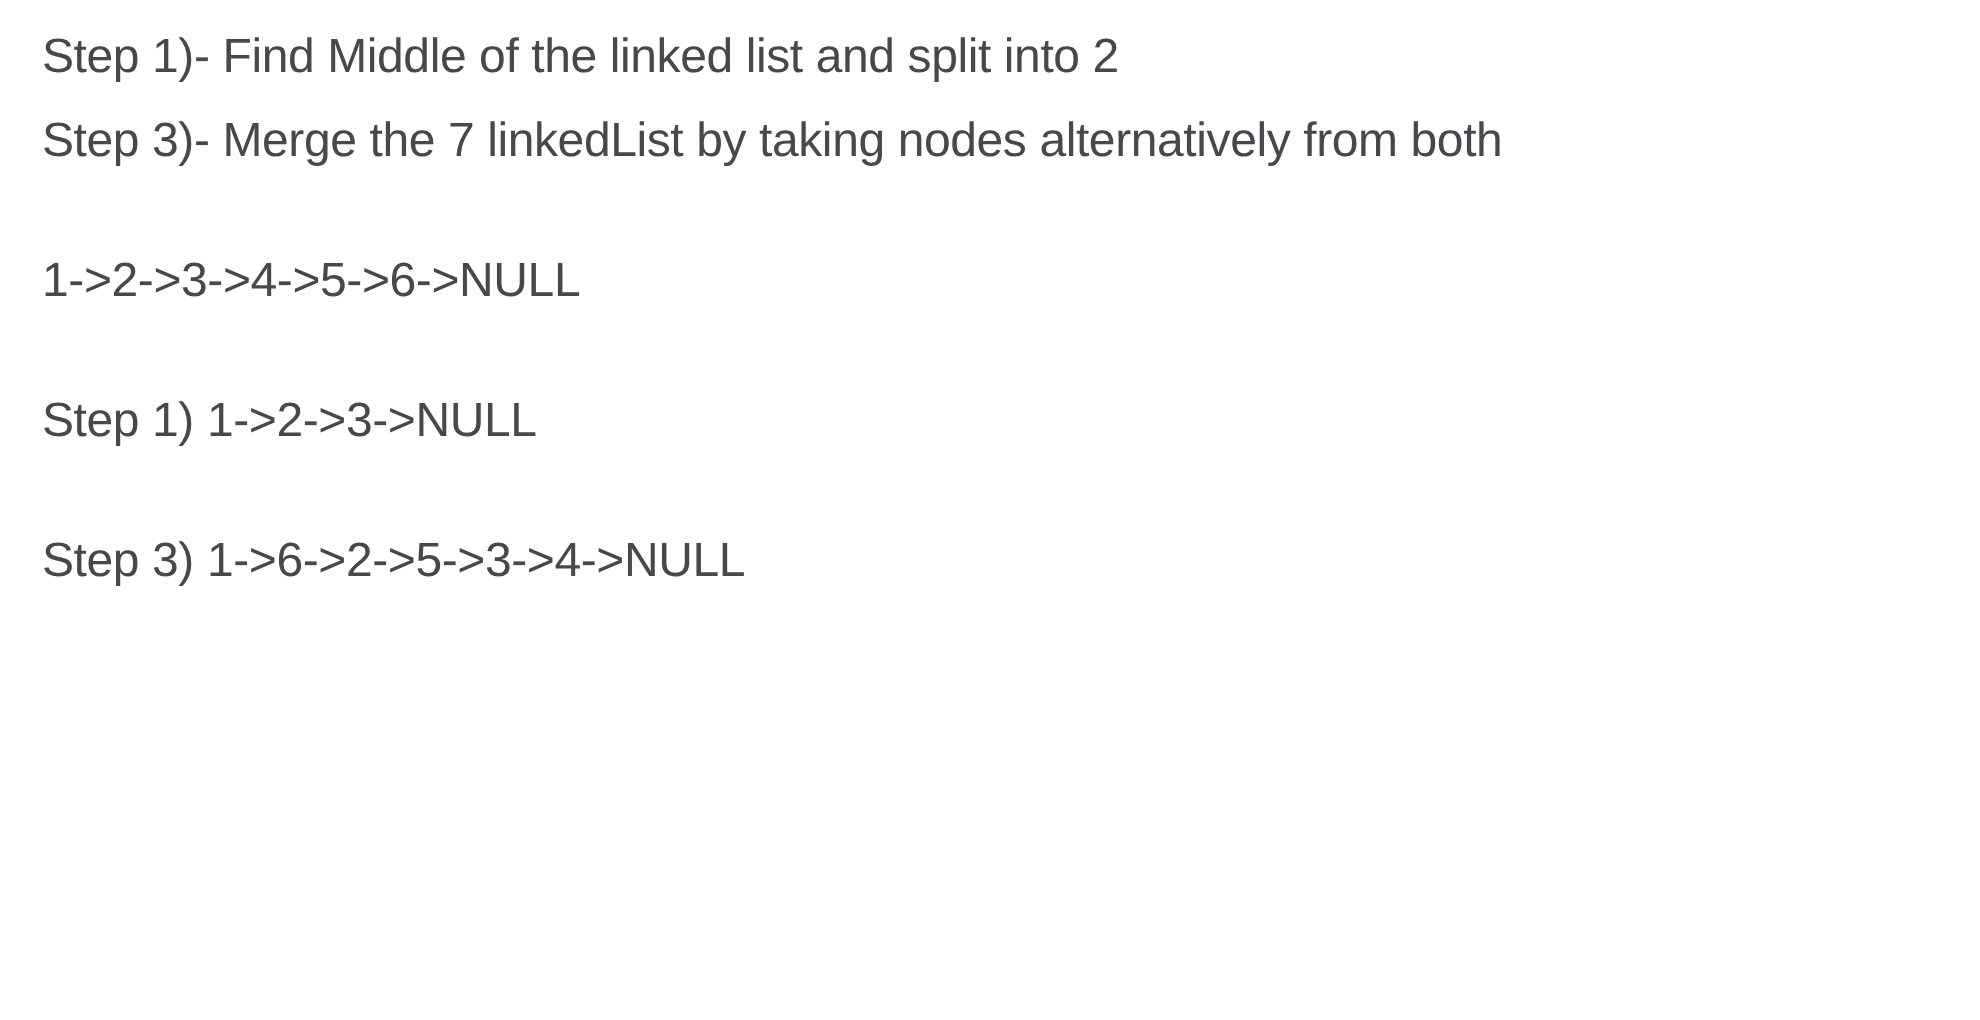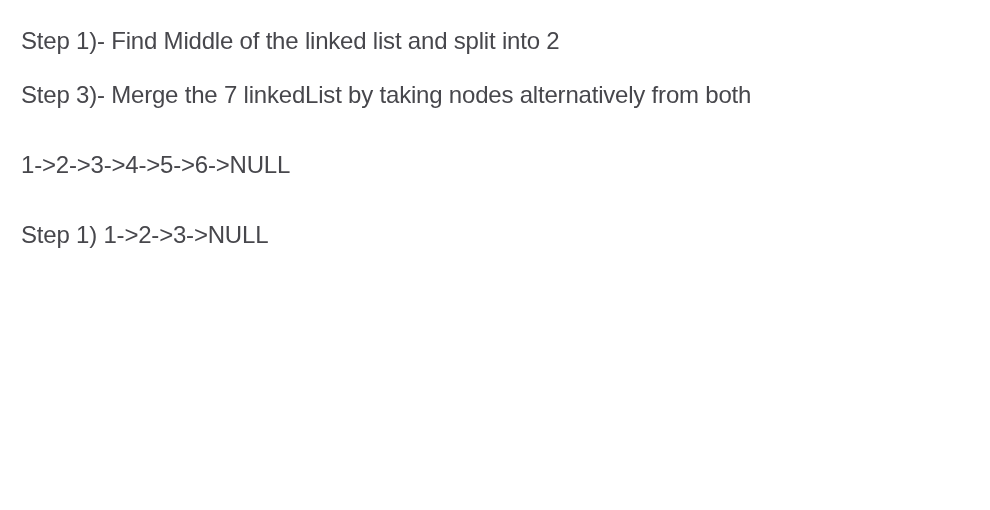--- a/index.html
+++ b/index.html
@@ -25,21 +25,20 @@
     }
     .para {
       margin: 0 0 28px 0;
     }
     .para:last-child {
       margin-bottom: 0;
     }
     .line {
       white-space: pre;
       letter-spacing: -0.2px;
-      margin-top: 12px;
     }
   </style>
 </head>
 <body>
 
 <div class="doc">
 
   <div class="para">
     <div class="line">Step 1)- Find Middle of the linked list and split into 2</div>
     <div class="line">Step 3)- Merge the 7 linkedList by taking nodes alternatively from both</div>
@@ -49,14 +48,17 @@
     <div class="line">1-&gt;2-&gt;3-&gt;4-&gt;5-&gt;6-&gt;NULL</div>
   </div>
 
   <div class="para">
     <div class="line">Step 1) 1-&gt;2-&gt;3-&gt;NULL</div>
   </div>
 
   <div class="para">
   </div>
 
+  <div class="para">
+    <div class="line">Step 3) 1-&gt;6-&gt;2-&gt;5-&gt;3-&gt;4-&gt;NULL</div>
+  </div>
 
 </div>
 
 </body></html>

